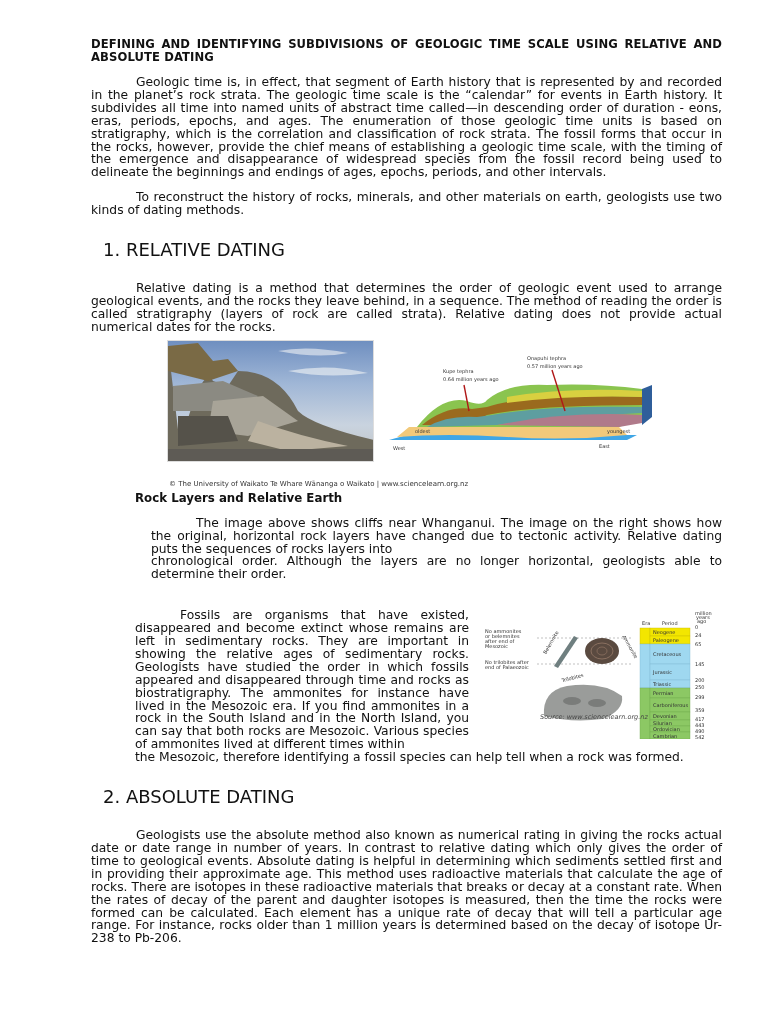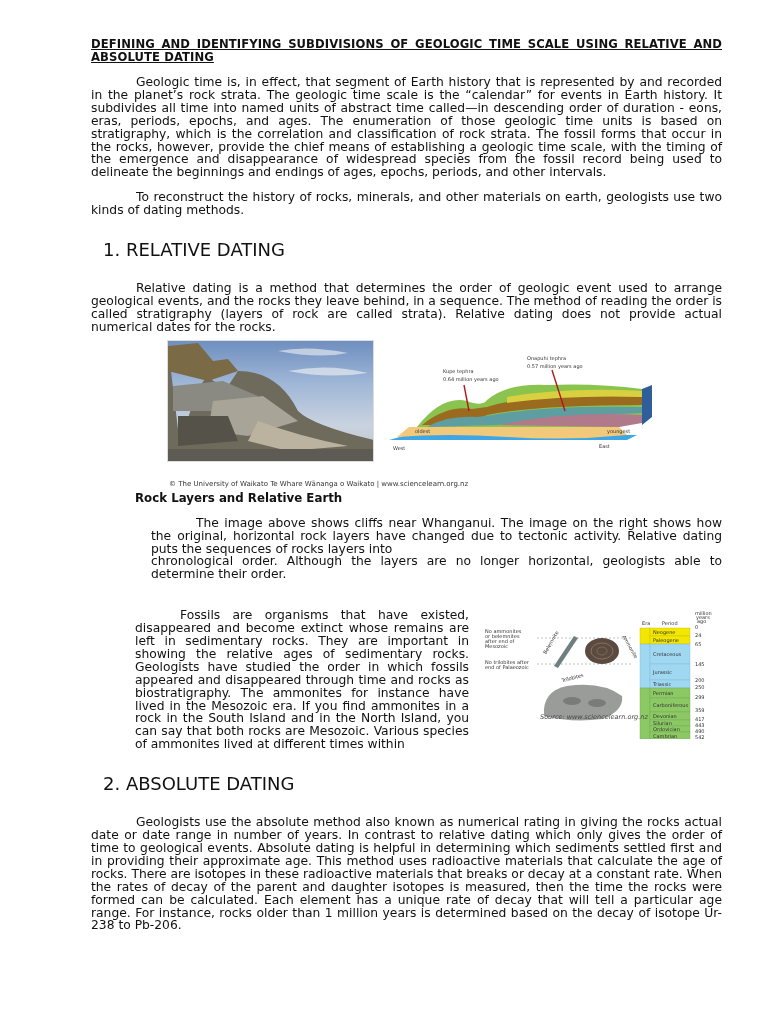--- a/index.html
+++ b/index.html
@@ -1,20 +1,20 @@
 <!DOCTYPE html>
 <html><head>
   <meta charset="utf-8">
   <style>
     html, body { margin: 0; padding: 0; background: #ffffff; }
     body { width: 768px; height: 1024px; position: relative; overflow: hidden;
            font-family: "DejaVu Sans", sans-serif; color: #111; }
     .page { position: absolute; left: 91px; top: 38px; width: 631px; }
     .title { font-weight: bold; font-size: 11.6px; line-height: 13px; margin: 0;
-             text-align: justify; letter-spacing: 0.1px; text-decoration: underline; }
+             text-align: justify; letter-spacing: 0.1px; }
     p { margin: 0; font-size: 12.3px; line-height: 12.9px; text-align: justify; }
     .indent { text-indent: 45px; }
     .gap-s { height: 12px; }
     .gap-m { height: 14px; }
     .h1 { font-weight: normal; font-size: 18px; line-height: 13px; margin: 12px; }
     .h2 { font-weight: bold; font-size: 11.8px; line-height: 13px; margin: 0 0 0 44px; }
     .sub { margin-left: 60px; }
     
     .fig1 { position: relative; height: 152px; margin-top: 6px; text-align: right; }
     .cliff { position: absolute; left: 76px; top: 0; width: 205px; height: 120px;
@@ -87,20 +87,21 @@
   <div class="gap-s"></div>
   <div class="sub">
     <p class="indent" style="text-align:justify;">The image above shows cliffs near Whanganui. The image on the right shows how the original, horizontal rock layers have changed due to tectonic activity. Relative dating puts the sequences of rocks layers into</p>
     <p>chronological order. Although the layers are no longer horizontal, geologists able to determine their order.</p>
   </div>
   <div class="gap-m"></div>
   <div class="gap-m"></div>
 
   <div class="fossil-wrap">
     <p class="indent fossil-text">Fossils are organisms that have existed, disappeared and become extinct whose remains are left in sedimentary rocks. They are important in showing the relative ages of sedimentary rocks. Geologists have studied the order in which fossils appeared and disappeared through time and rocks as biostratigraphy. The ammonites for instance have lived in the Mesozoic era. If you find ammonites in a rock in the South Island and in the North Island, you can say that both rocks are Mesozoic. Various species of ammonites lived at different times within</p>
+    <p>the Mesozoic, therefore identifying a fossil species can help tell when a rock was formed.</p>
 
     <svg class="fossil-fig" viewBox="0 0 236 128" width="236" height="128">
       <line x1="55" y1="27" x2="150" y2="27" stroke="#999" stroke-width="0.6" stroke-dasharray="2,2"></line>
       <line x1="55" y1="53" x2="150" y2="53" stroke="#999" stroke-width="0.6" stroke-dasharray="2,2"></line>
       <text class="tiny" x="3" y="22">No ammonites</text>
       <text class="tiny" x="3" y="27">or belemnites</text>
       <text class="tiny" x="3" y="32">after end of</text>
       <text class="tiny" x="3" y="37">Mesozoic</text>
       <text class="tiny" x="3" y="53">No trilobites after</text>
       <text class="tiny" x="3" y="58">end of Palaeozoic</text>

